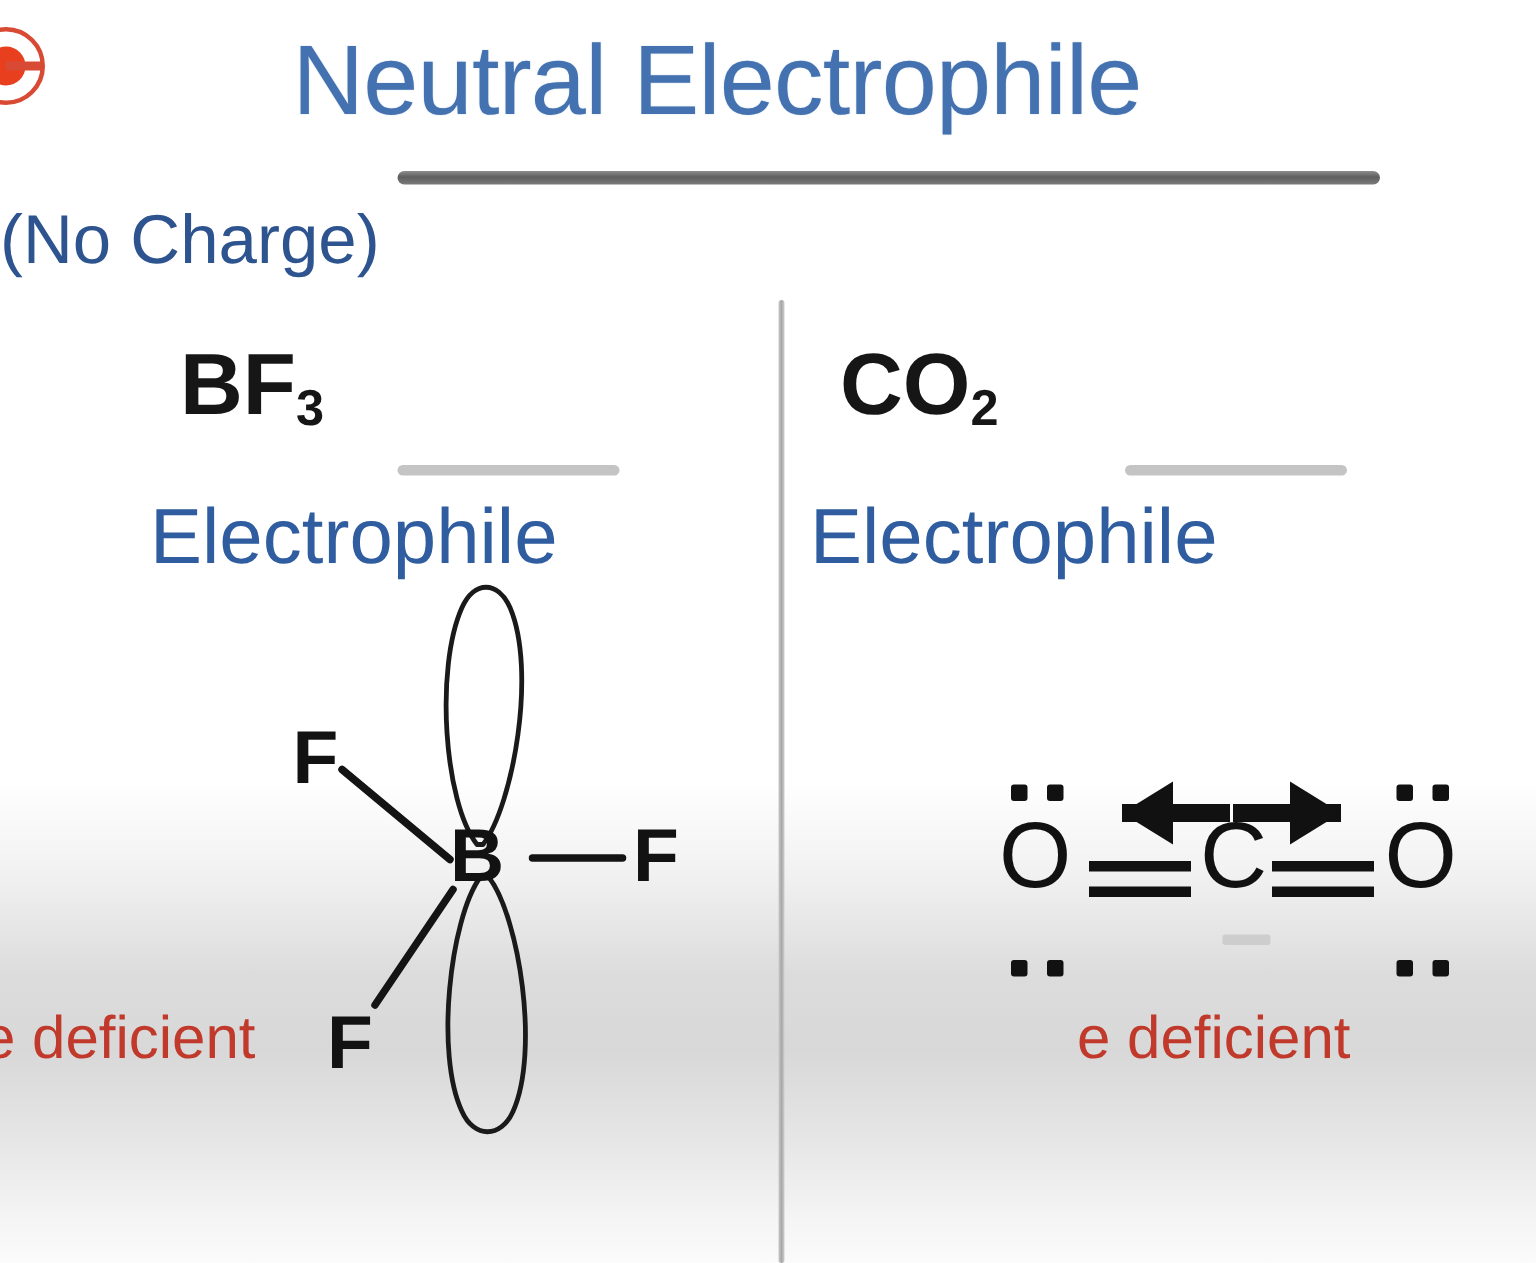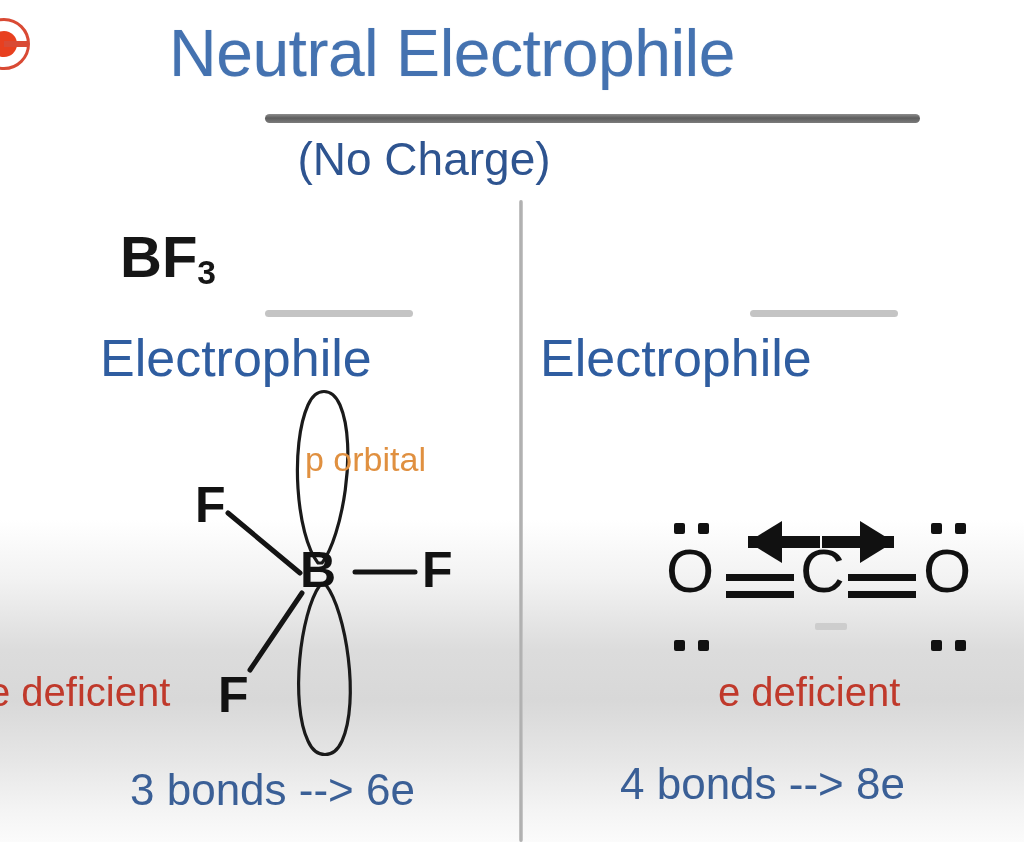--- a/index.html
+++ b/index.html
@@ -72,36 +72,37 @@
     left: 0;
     top: 20px;
     width: 904px;
     text-align: center;
     font-size: 66px;
     line-height: 1;
     font-weight: 400;
     color: #4472b0;
     letter-spacing: -0.5px;
     text-shadow: 0 0 1px rgba(68,114,176,0.35);
+    padding-left: 26px;
   }
   #title-rule {
     position: absolute;
     left: 265px;
     top: 114px;
     width: 655px;
     height: 9px;
     border-radius: 5px;
     background: linear-gradient(to bottom, #8d8d8d, #5e5e5e 45%, #7b7b7b);
   }
   #subtitle {
     position: absolute;
     left: 0;
     top: 136px;
     width: 848px;
-    text-align: center;
+    text-align: left;
     font-size: 46px;
     line-height: 1;
     color: #2e5490;
   }
 
   
   #divider {
     position: absolute;
     left: 519px;
     top: 200px;
@@ -260,26 +261,25 @@
       <line x1="205" y1="187" x2="265" y2="187" stroke="#141414" stroke-width="5" stroke-linecap="round"></line>
 
       <line x1="152" y1="208" x2="100" y2="285" stroke="#141414" stroke-width="5" stroke-linecap="round"></line>
     </svg>
 
     <div class="atom" style="left:150px; top:160px;">B</div>
     <div class="atom" style="left:45px;  top:95px;">F</div>
     <div class="atom" style="left:272px; top:160px;">F</div>
     <div class="atom" style="left:68px;  top:285px;">F</div>
 
-    <div id="p-orbital-label">p orbital</div>
   </div>
 
   <div class="deficient" id="bf3-deficient">e deficient</div>
-  <div class="bonds" id="bf3-bonds">3 bonds --&gt; 6e</div>
-
+
+  <div class="formula" id="co2-formula"><span>CO</span><sub>2</sub></div>
   <div class="formula-rule" id="co2-rule"></div>
   <div class="electrophile" id="co2-electro">Electrophile</div>
 
   <div id="co2-struct">
 
     <div class="co2-atom" style="left:36px; top:45px;">O</div>
     <div class="lp-dot" style="left:44px; top:28px;"></div>
     <div class="lp-dot" style="left:68px; top:28px;"></div>
     <div class="lp-dot" style="left:44px; top:145px;"></div>
     <div class="lp-dot" style="left:68px; top:145px;"></div>
@@ -307,15 +307,14 @@
       </g>
 
       <g>
         <rect x="192" y="41" width="72" height="12" fill="#111111"></rect>
         <path d="M264,47 L230,26 L230,68 Z" fill="#111111"></path>
       </g>
     </svg>
   </div>
 
   <div class="deficient" id="co2-deficient">e deficient</div>
-  <div class="bonds" id="co2-bonds">4 bonds --&gt; 8e</div>
 
 </div>
 
 </body></html>

